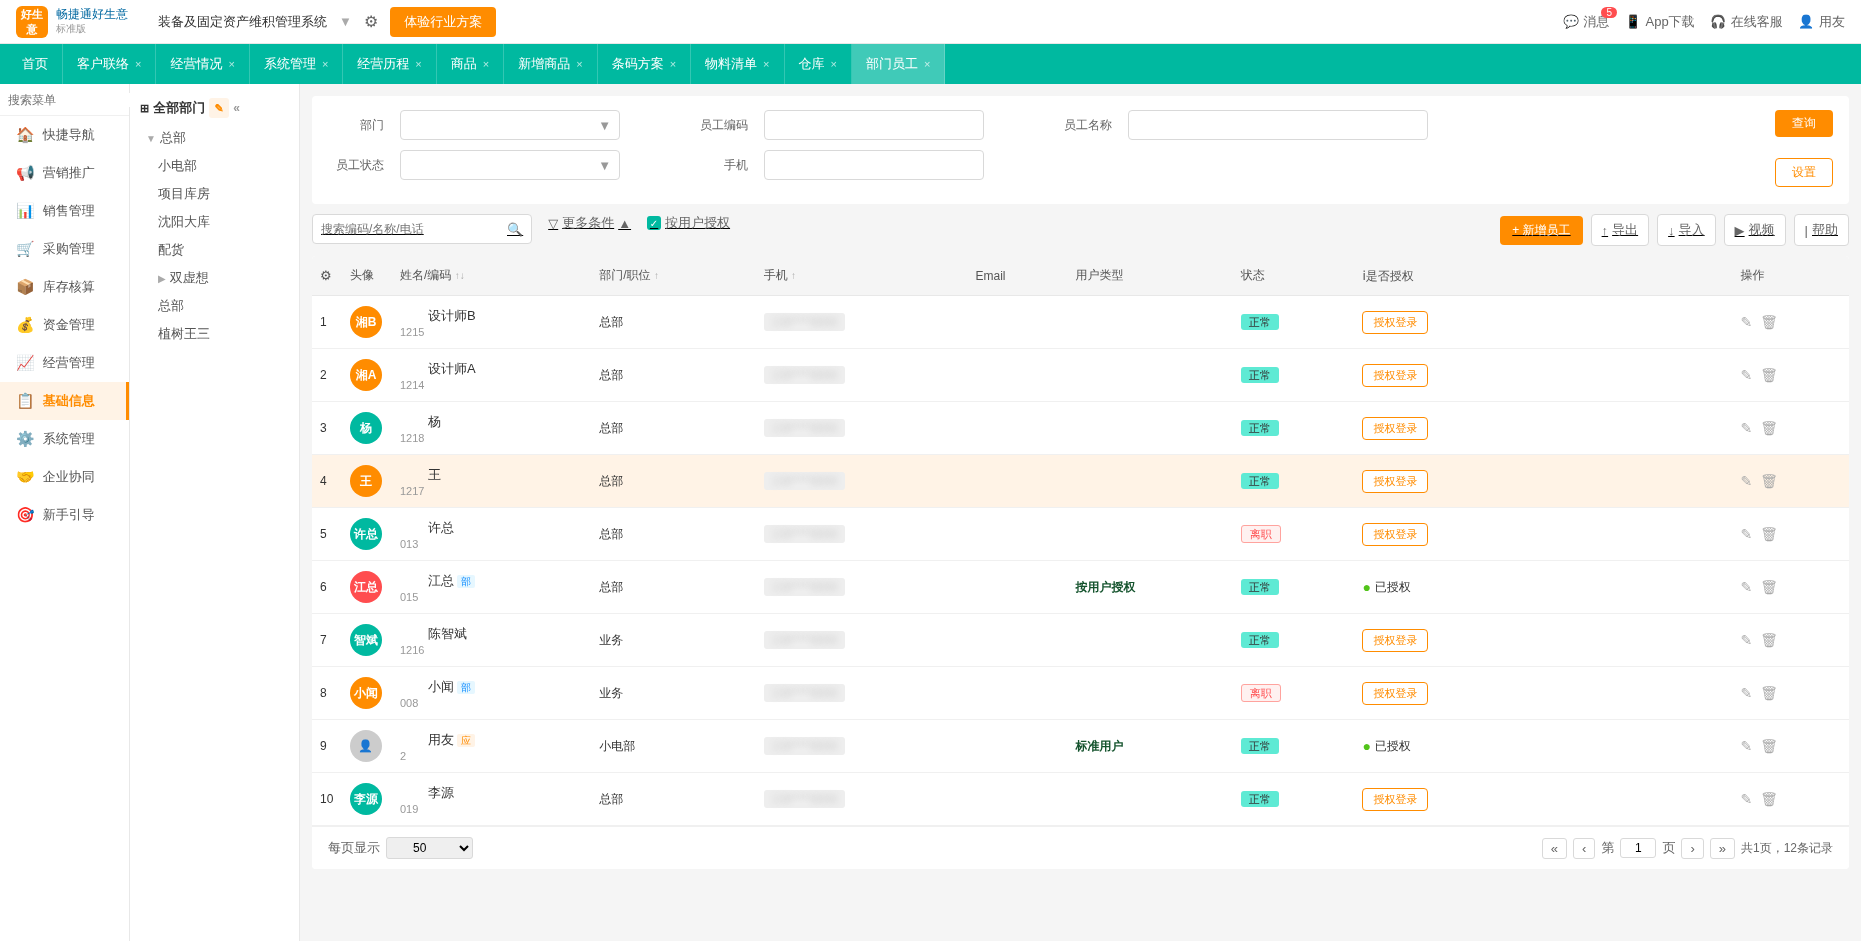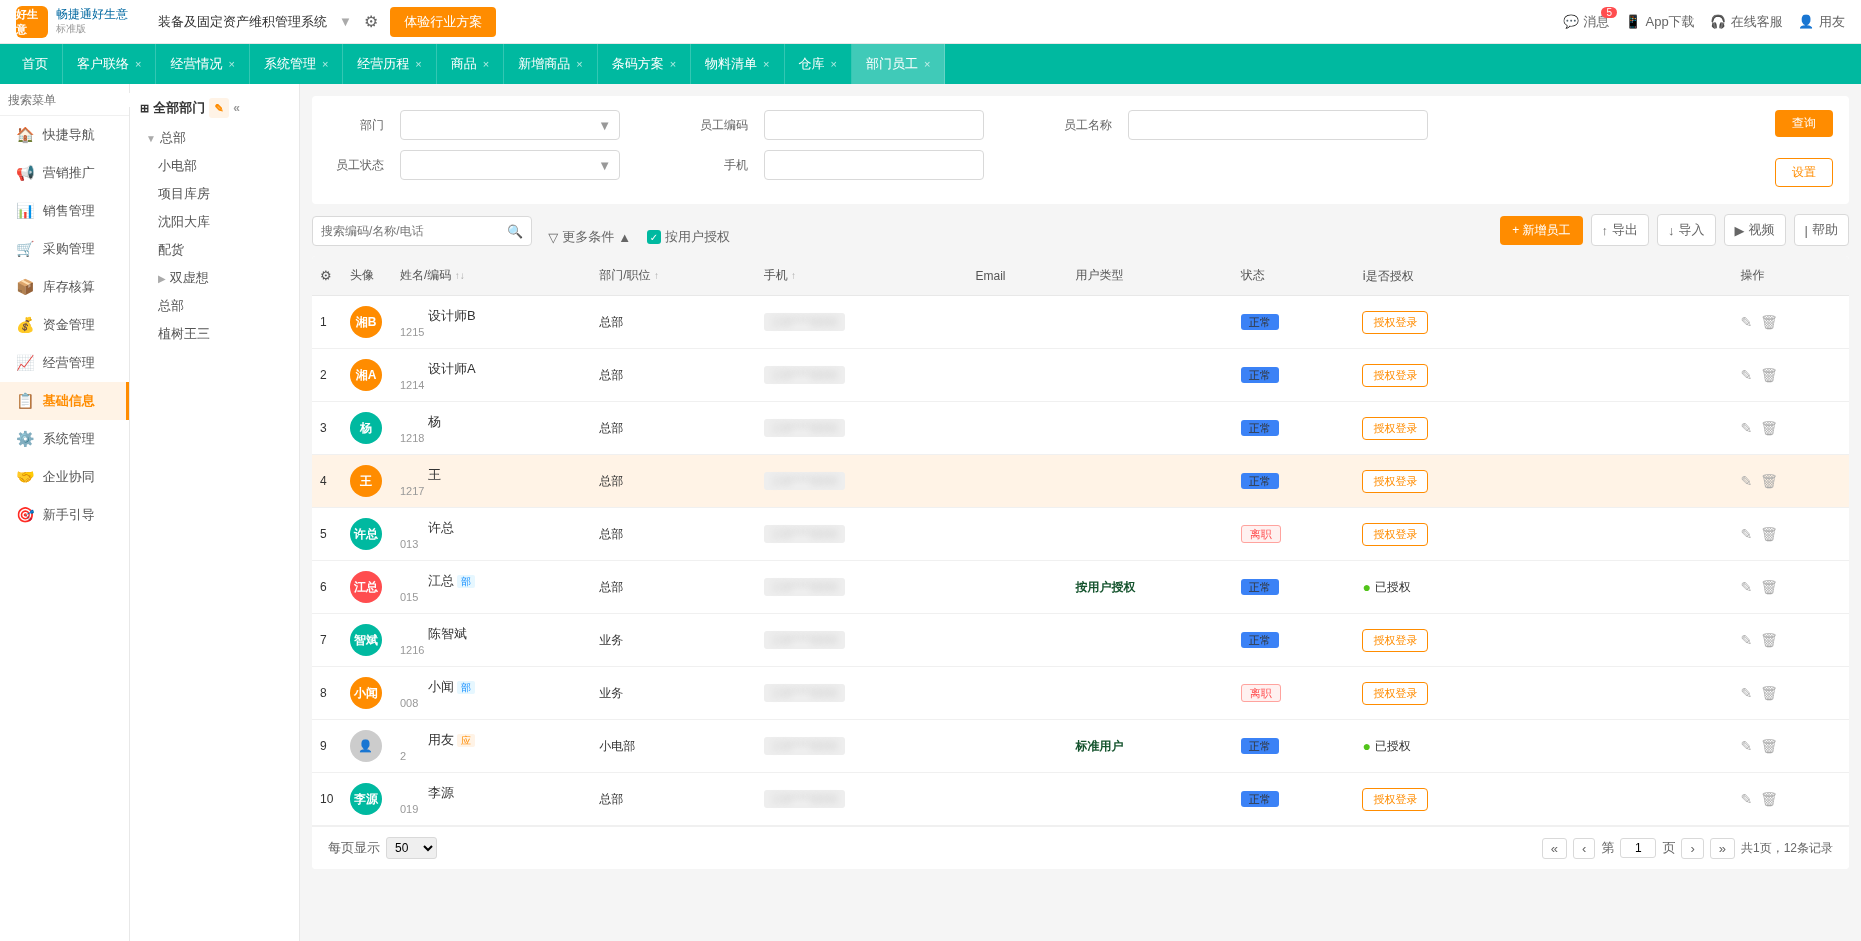--- a/index.html
+++ b/index.html
@@ -1,21 +1,21 @@
 <!DOCTYPE html>
 <html><head>
   <meta charset="utf-8">
   <style>
     * { box-sizing: border-box; margin: 0; padding: 0; font-family: 'Microsoft YaHei', 'PingFang SC', sans-serif; font-size: 13px; }
     body { background: #f5f5f5; }
 
     
     .top-bar { display: flex; align-items: center; height: 44px; background: #fff; border-bottom: 1px solid #e8e8e8; padding: 0 16px; gap: 12px; }
     .logo-area { display: flex; align-items: center; gap: 8px; width: 130px; }
-    .logo-icon { width: 32px; height: 32px; background: #ff8c00; border-radius: 6px; display: flex; align-items: center; justify-content: center; color: #fff; font-size: 11px; font-weight: bold; }
+    .logo-icon { width: 32px; height: 32px; background: #ff8c00; border-radius: 6px; display: flex; align-items: center; justify-content: center; color: #fff; font-size: 11px; font-weight: bold; text-align: center; }
     .logo-text { font-size: 12px; color: #0369a1; line-height: 1.3; }
     .logo-tag { font-size: 10px; color: #999; }
     .sys-title { font-size: 13px; color: #333; }
     .top-bar-right { margin-left: auto; display: flex; align-items: center; gap: 16px; color: #666; font-size: 13px; }
     .top-icon-btn { display: flex; align-items: center; gap: 4px; cursor: pointer; position: relative; }
     .badge { position: absolute; top: -6px; right: -8px; background: #ff4d4f; color: #fff; border-radius: 10px; font-size: 10px; padding: 0 4px; min-width: 16px; text-align: center; }
     .try-btn { background: #ff8c00; color: #fff; border: none; border-radius: 4px; padding: 6px 14px; cursor: pointer; font-size: 13px; }
     .gear-btn { background: none; border: none; cursor: pointer; color: #666; font-size: 16px; }
 
     
@@ -55,21 +55,21 @@
     .filter-row { display: flex; align-items: center; gap: 16px; margin-bottom: 10px; }
     .filter-row:last-child { margin-bottom: 0; }
     .filter-label { width: 56px; color: #666; text-align: right; flex-shrink: 0; font-size: 12px; }
     .filter-select { width: 220px; height: 30px; border: 1px solid #d9d9d9; border-radius: 4px; padding: 0 8px; font-size: 12px; display: flex; align-items: center; justify-content: space-between; cursor: pointer; color: #999; background: #fff; }
     .filter-input { width: 220px; height: 30px; border: 1px solid #d9d9d9; border-radius: 4px; padding: 0 8px; font-size: 12px; outline: none; }
     .filter-buttons { position: absolute; right: 16px; top: 14px; display: flex; flex-direction: column; gap: 21px; }
     .btn-query { background: #ff8c00; color: #fff; border: none; border-radius: 4px; padding: 5px 16px; cursor: pointer; font-size: 12px; }
     .btn-set { background: #fff; color: #ff8c00; border: 1px solid #ff8c00; border-radius: 4px; padding: 5px 16px; cursor: pointer; font-size: 12px; }
 
     
-    .toolbar { display: flex; align-items: flex-end; gap: 8px; margin-bottom: 10px; }
+    .toolbar { display: flex; align-items: flex-start; gap: 8px; margin-bottom: 10px; text-decoration: underline; }
     .search-bar { display: flex; align-items: center; border: 1px solid #d9d9d9; border-radius: 4px; background: #fff; padding: 0 8px; height: 30px; gap: 6px; }
     .search-bar input { border: none; outline: none; font-size: 12px; width: 180px; color: #999; }
     .more-filter { display: flex; align-items: center; gap: 4px; color: #666; cursor: pointer; font-size: 12px; padding: 0 8px; }
     .show-resign { display: flex; align-items: center; gap: 4px; color: #666; font-size: 12px; cursor: pointer; }
     .checkbox-on { width: 14px; height: 14px; background: #00b9a0; border-radius: 3px; display: flex; align-items: center; justify-content: center; color: #fff; font-size: 10px; }
     .toolbar-right { margin-left: auto; display: flex; align-items: center; gap: 8px; }
     .btn-add { background: #ff8c00; color: #fff; border: none; border-radius: 4px; padding: 6px 12px; cursor: pointer; font-size: 12px; display: flex; align-items: center; gap: 4px; }
     .btn-outline { background: #fff; color: #666; border: 1px solid #d9d9d9; border-radius: 4px; padding: 6px 10px; cursor: pointer; font-size: 12px; display: flex; align-items: center; gap: 4px; }
 
     
@@ -77,40 +77,40 @@
     table { width: 100%; border-collapse: collapse; }
     thead tr { background: #f5f5f5; }
     th { padding: 10px 8px; text-align: left; font-size: 12px; color: #555; font-weight: normal; border-bottom: 1px solid #e8e8e8; white-space: nowrap; }
     td { padding: 10px 8px; font-size: 12px; color: #333; border-bottom: 1px solid #f0f0f0; vertical-align: middle; }
     tr.highlighted { background: #fff3e6; }
     .avatar { width: 32px; height: 32px; border-radius: 50%; display: flex; align-items: center; justify-content: center; color: #fff; font-size: 12px; font-weight: bold; }
     .av-orange { background: #ff8c00; }
     .av-teal { background: #00b9a0; }
     .av-gray { background: #ccc; }
     .av-red { background: #ff4d4f; }
-    .status-normal { color: #333; background: #3b82f6; border-radius: 3px; padding: 2px 8px; font-size: 11px; }
+    .status-normal { color: #333; background: #5eead4; border-radius: 3px; padding: 2px 8px; font-size: 11px; }
     .status-resign { color: #ff4d4f; background: #fff1f0; border: 1px solid #ffa39e; border-radius: 3px; padding: 2px 8px; font-size: 11px; }
     .auth-btn { border: 1px solid #ff8c00; color: #ff8c00; background: #fff; border-radius: 4px; padding: 3px 10px; font-size: 11px; cursor: pointer; white-space: nowrap; }
     .auth-granted { color: #333; font-size: 12px; display: flex; align-items: center; gap: 4px; }
     .dot-green { color: #52c41a; font-size: 14px; }
     .user-type { color: #14532d; font-size: 12px; font-weight: bold; }
     .blurred { color: transparent; text-shadow: 0 0 6px #ccc; user-select: none; font-size: 12px; background: #eee; border-radius: 3px; padding: 2px 8px; min-width: 80px; display: inline-block; }
     .op-icons { display: flex; gap: 8px; align-items: center; }
     .op-icon { color: #aaa; cursor: pointer; font-size: 14px; }
     .name-code { display: flex; flex-direction: column; gap: 1px; }
     .emp-name { font-size: 13px; color: #333; margin-left: 28px; }
     .emp-code { font-size: 11px; color: #999; }
     .dept-tag { font-size: 10px; background: #e6f7ff; color: #1890ff; border-radius: 2px; padding: 1px 4px; margin-left: 3px; }
     .dept-tag-orange { background: #fff3e6; color: #ff8c00; }
     .sort-arrow { color: #aaa; font-size: 10px; }
 
     
     .pagination { display: flex; align-items: center; justify-content: space-between; padding: 10px 16px; background: #fff; border-top: 1px solid #f0f0f0; }
     .page-size-select { display: flex; align-items: center; gap: 6px; color: #666; font-size: 12px; }
-    .page-size-select select { border: 1px solid #d9d9d9; border-radius: 3px; padding: 2px 4px; font-size: 12px; }
+    .page-size-select select { border: 1px solid #d9d9d9; border-radius: 3px; padding: 2px 22px; font-size: 12px; }
     .page-nav { display: flex; align-items: center; gap: 6px; font-size: 12px; color: #666; }
     .page-btn { border: 1px solid #d9d9d9; background: #fff; border-radius: 3px; padding: 2px 8px; cursor: pointer; color: #666; }
     .page-input { width: 36px; border: 1px solid #d9d9d9; border-radius: 3px; text-align: center; padding: 2px; font-size: 12px; }
     .total-text { color: #666; font-size: 12px; }
   </style>
 </head>
 <body>
 
 <div class="top-bar">
   <div class="logo-area">

